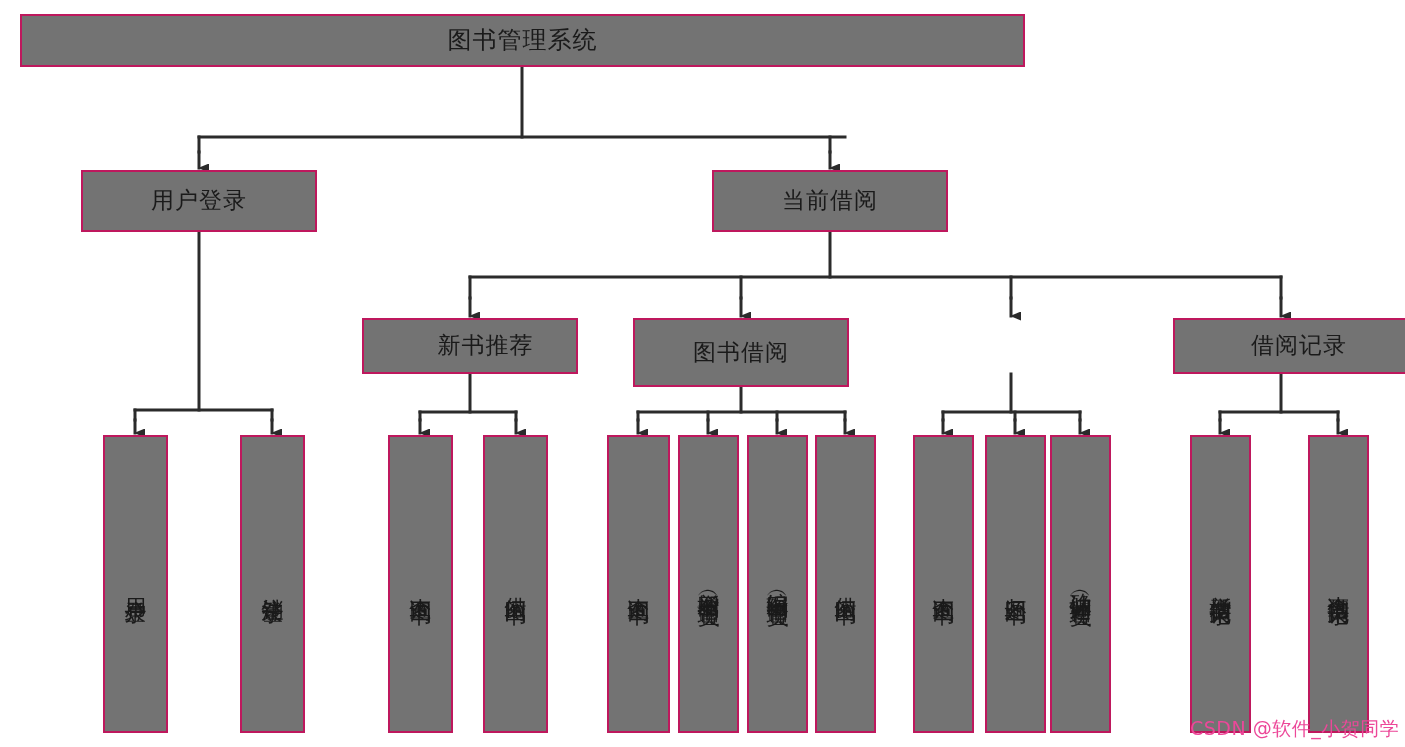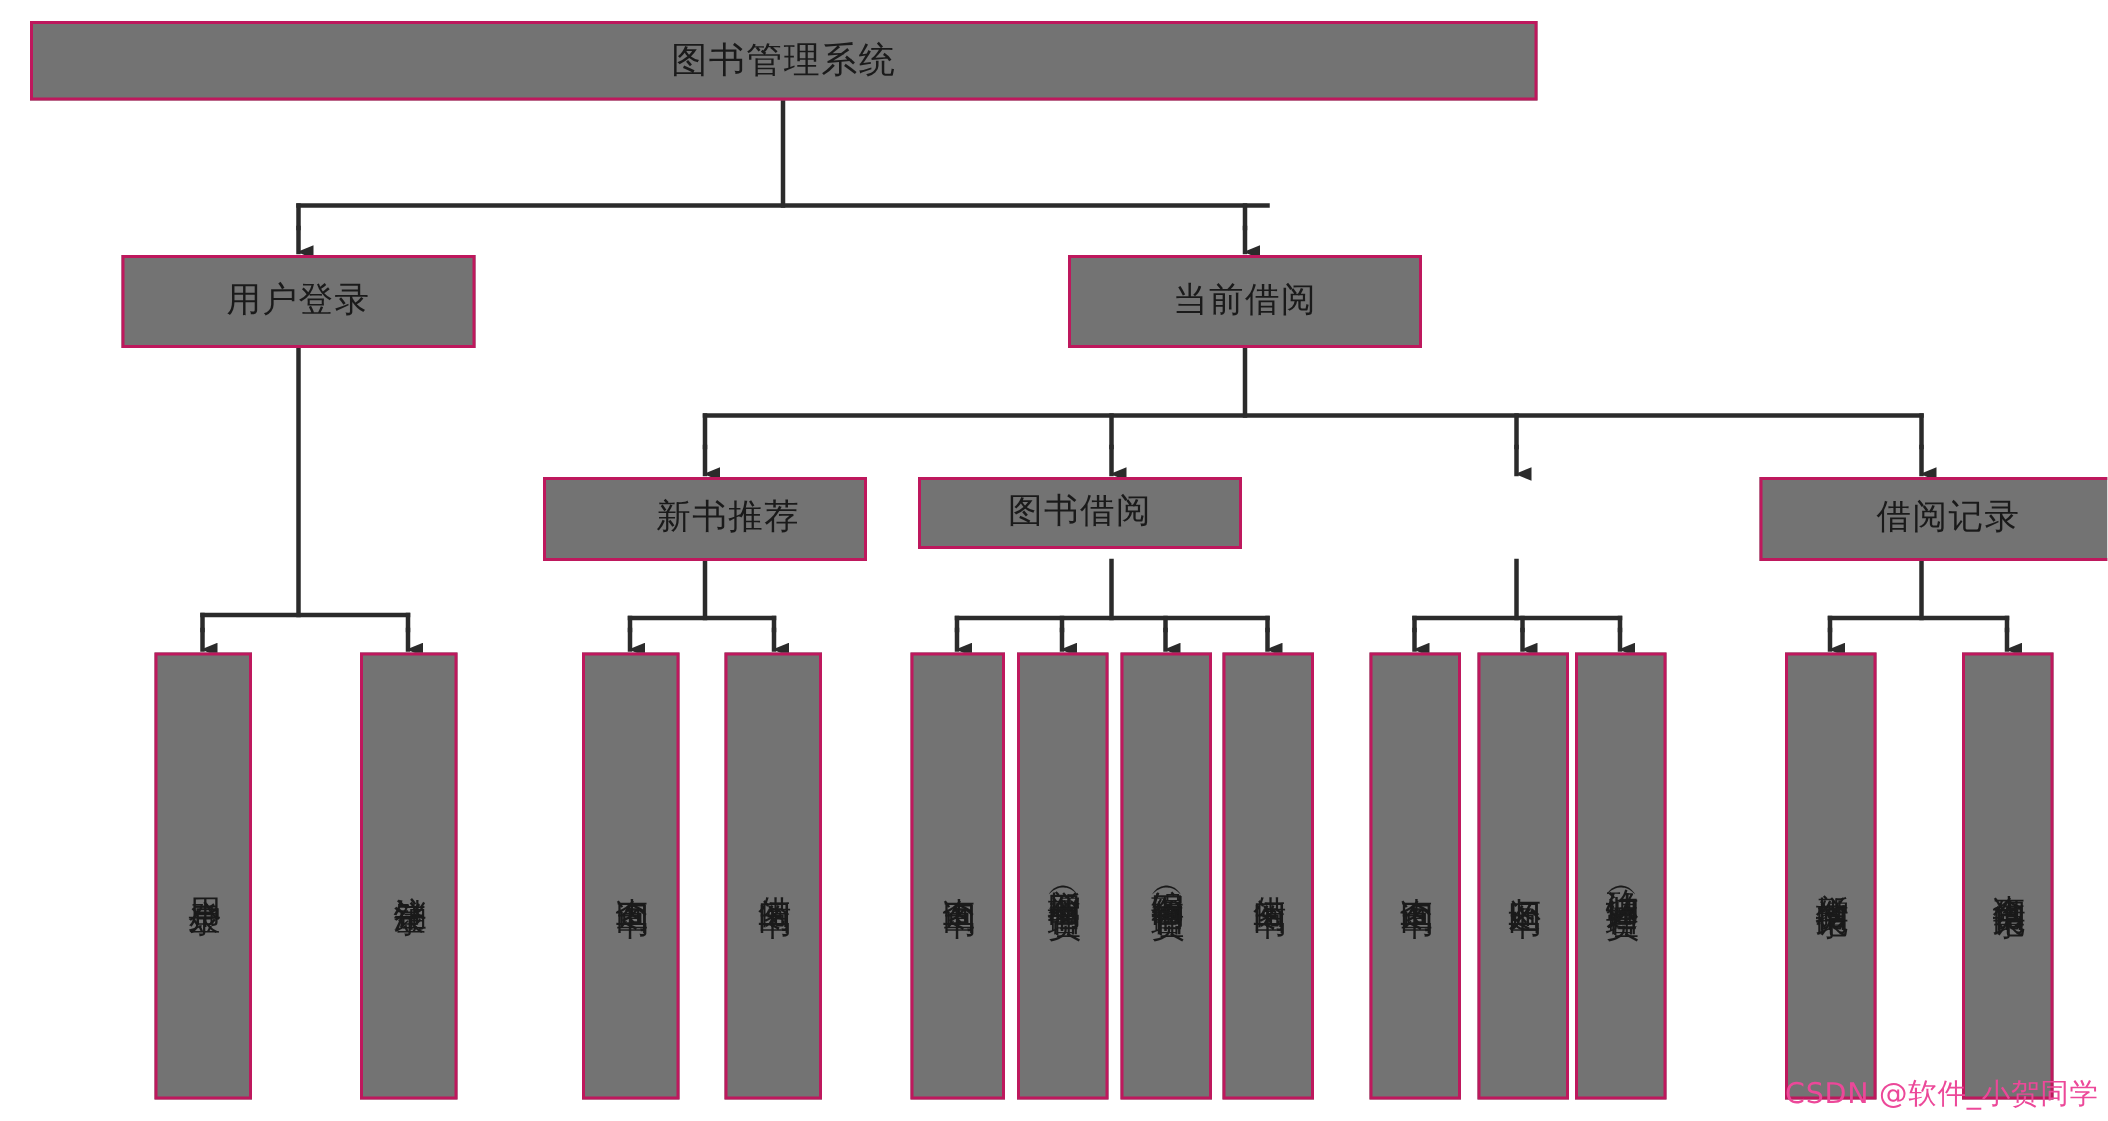--- a/index.html
+++ b/index.html
@@ -142,21 +142,21 @@
       <path d="M1338,420 L1338,433" marker-end="url(#arrow)"></path>
     </g>
   </svg>
 
   <div class="node root-node h-node" id="root-node" style="left: 20px; top: 14px; width: 1005px; height: 53px;">图书管理系统</div>
 
   <div class="node h-node" id="l2-0" style="left: 81px; top: 170px; width: 236px; height: 62px;">用户登录</div>
   <div class="node h-node" id="l2-1" style="left: 712px; top: 170px; width: 236px; height: 62px;">当前借阅</div>
 
   <div class="node h-node" id="l3-0" style="left: 362px; top: 318px; width: 216px; height: 56px; padding-left: 31px;">新书推荐</div>
-  <div class="node h-node" id="l3-1" style="left: 612px; top: 318px; width: 216px; height: 48px;">图书借阅</div>
+  <div class="node h-node" id="l3-1" style="left: 633px; top: 318px; width: 216px; height: 69px;">图书借阅</div>
   <div class="node h-node" id="l3-3" style="left: 1173px; top: 318px; width: 252px; height: 56px;">借阅记录</div>
 
   <div class="node v-node" id="leaf-0" style="left: 103px; top: 435px; width: 65px; height: 298px;">
     <span class="v-text">用户登录</span>
   </div>
   <div class="node v-node" id="leaf-1" style="left: 240px; top: 435px; width: 65px; height: 298px;">
     <span class="v-text">注销登录</span>
   </div>
   <div class="node v-node" id="leaf-2" style="left: 388px; top: 435px; width: 65px; height: 298px;">
     <span class="v-text">查询图书</span>

